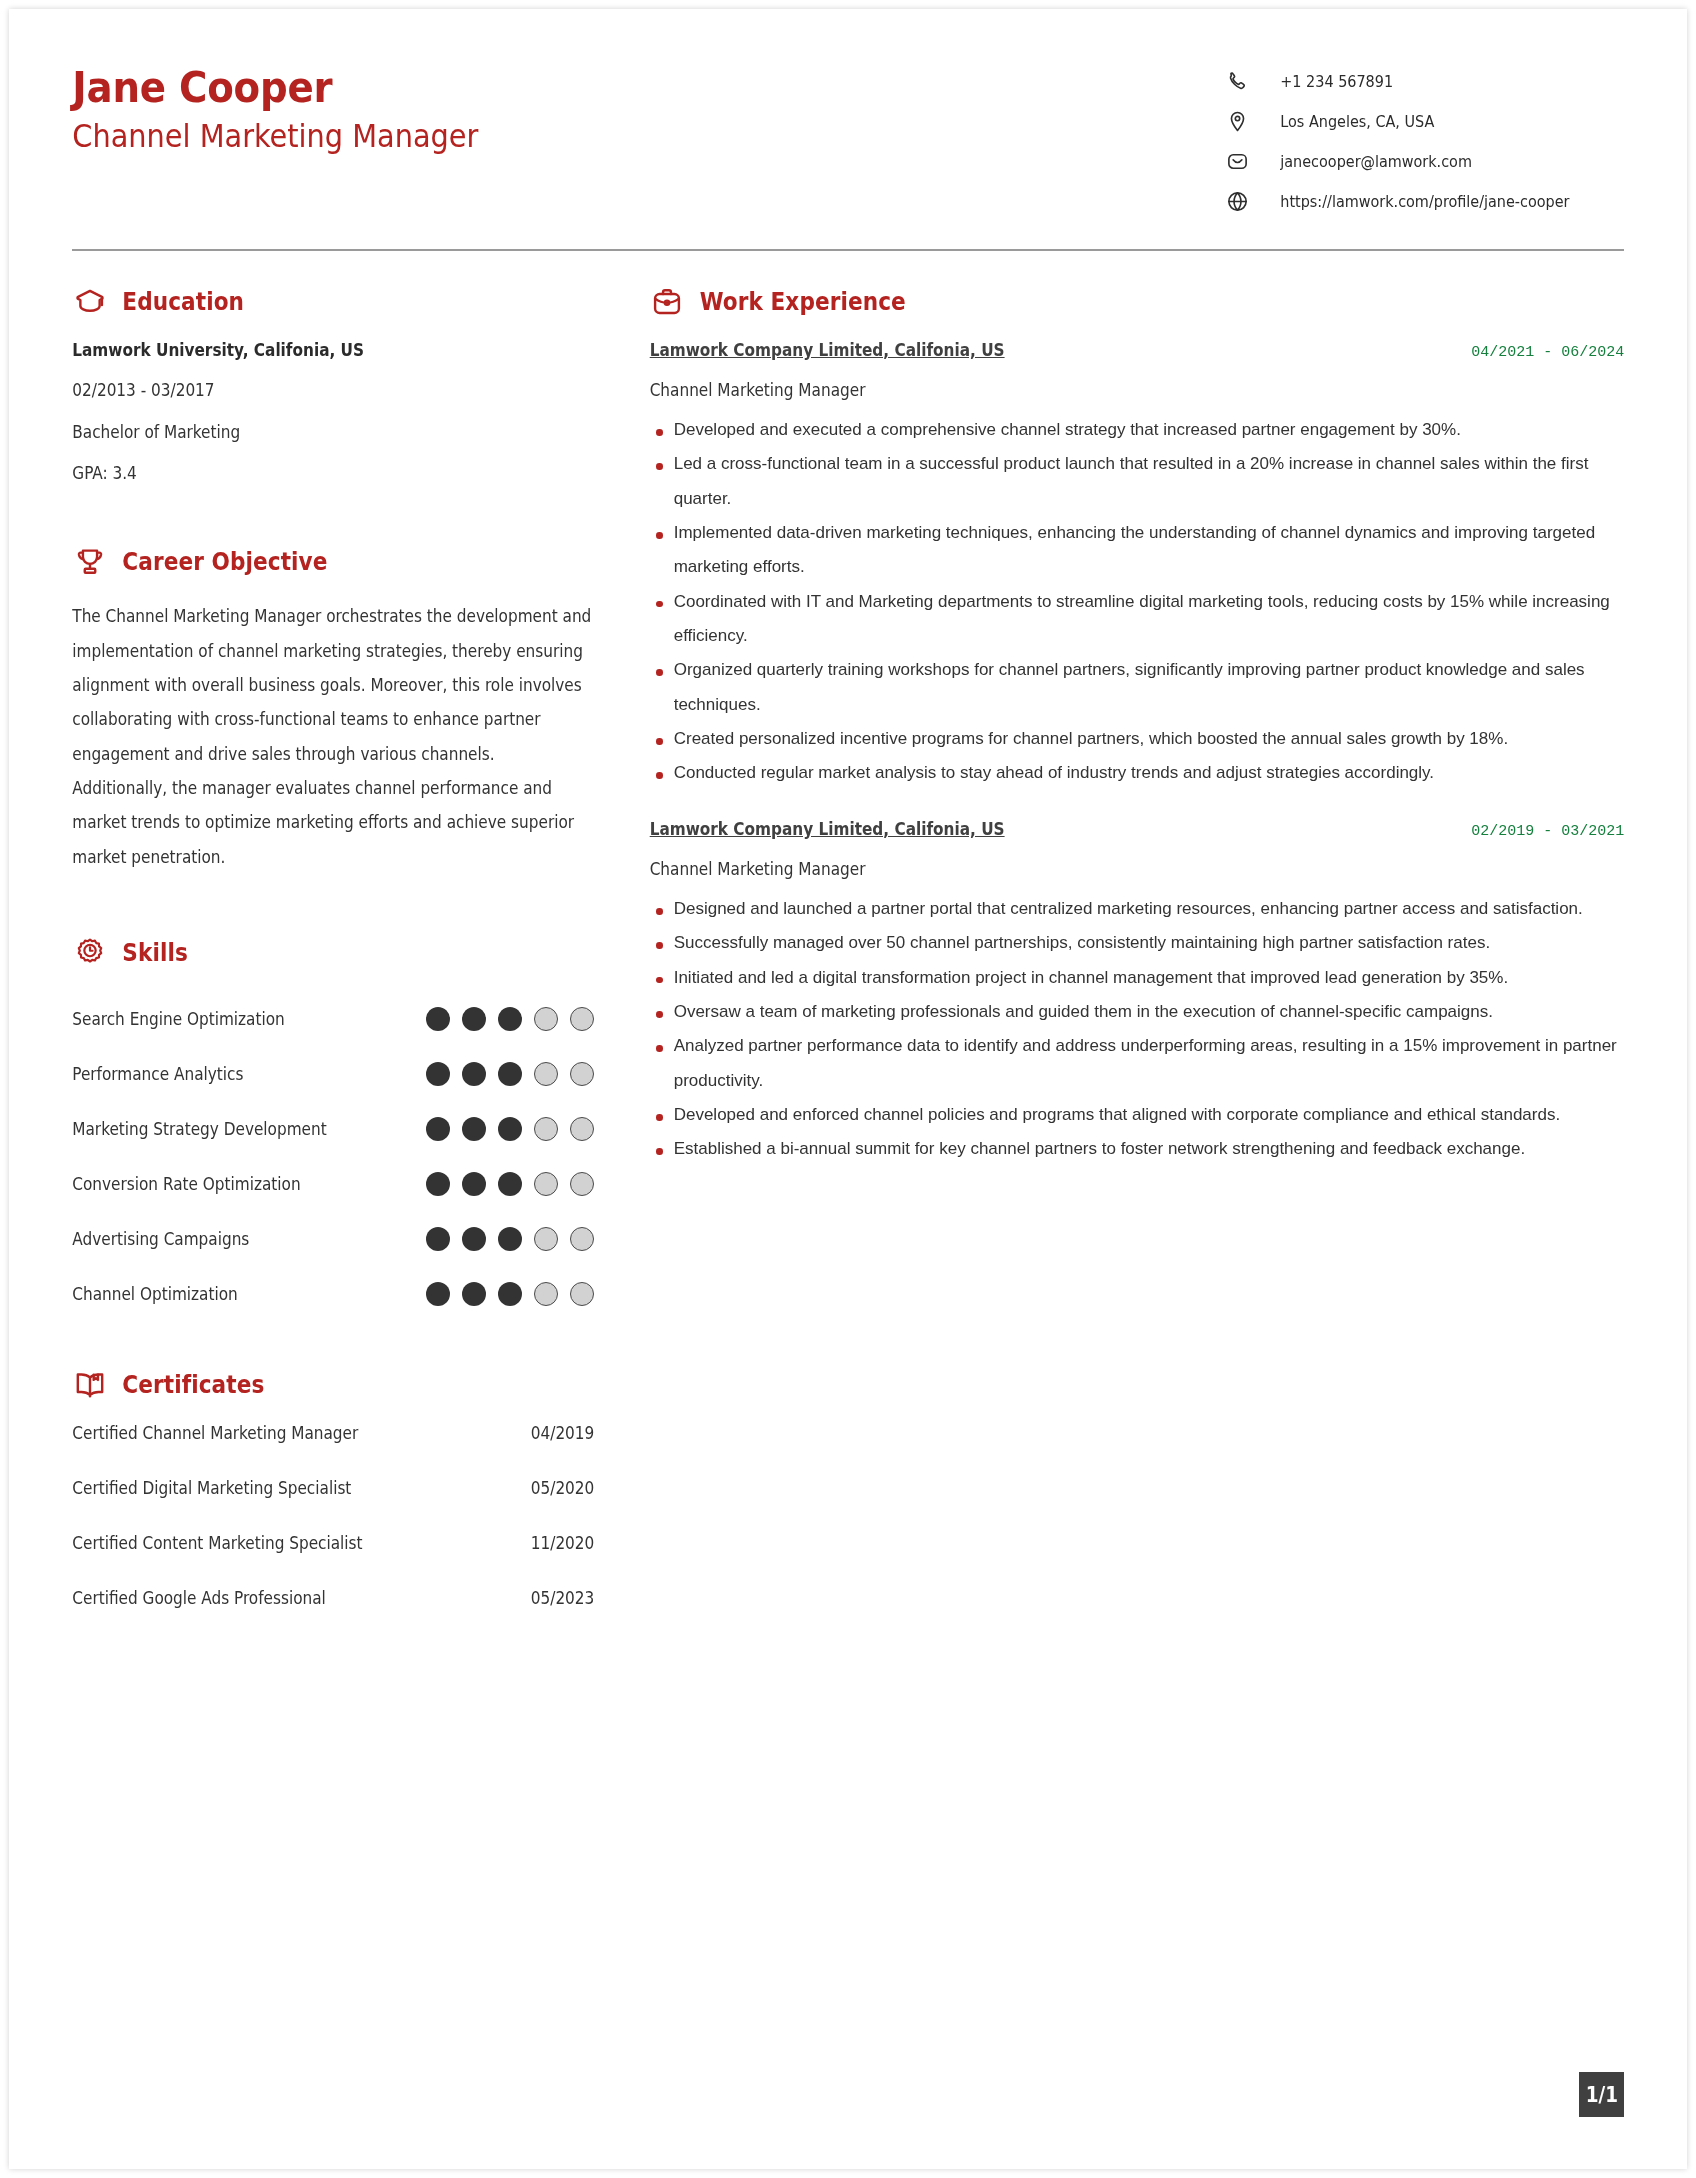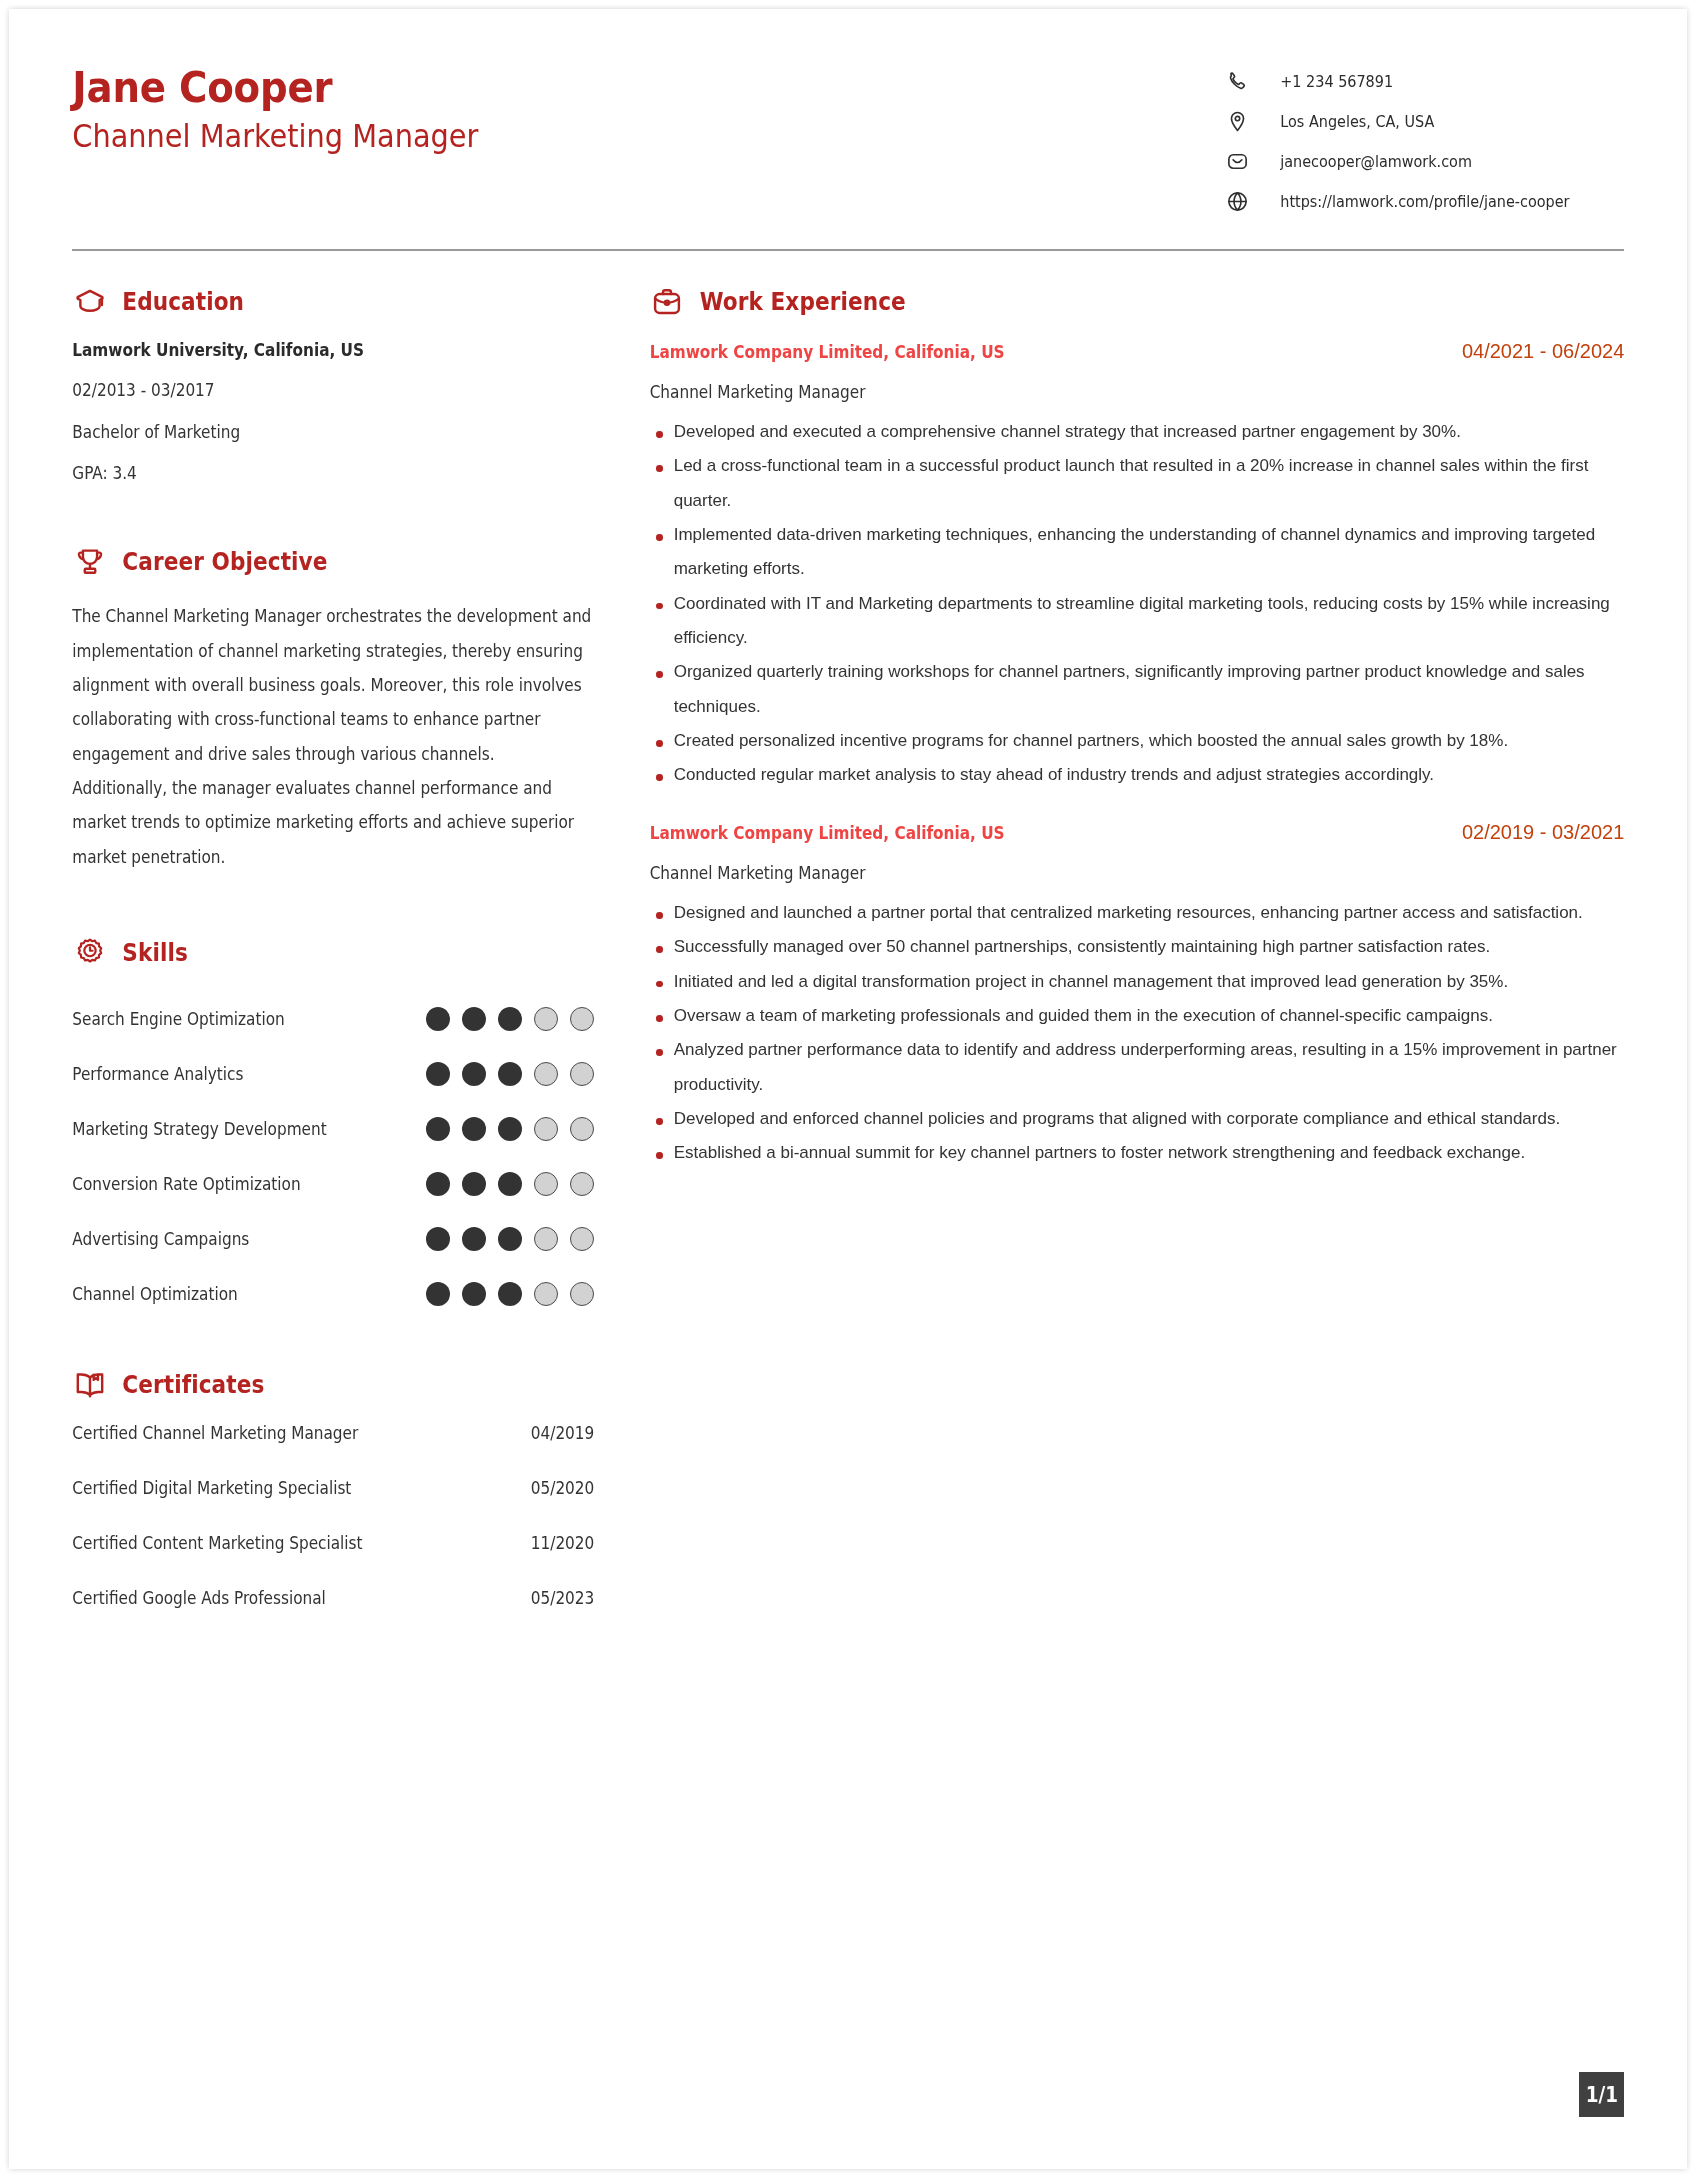--- a/index.html
+++ b/index.html
@@ -187,27 +187,28 @@
   .job { margin-bottom: 7.4px; }
   .job-head {
     display: flex;
     align-items: baseline;
     justify-content: space-between;
     margin-bottom: 19.5px;
   }
   .job-org {
     font-size: 17px;
     font-weight: 700;
-    color: #ef4444;
-    font-family: "DejaVu Sans Condensed", "Liberation Sans Narrow", "Liberation Sans", sans-serif;
+    color: #404040;
+    font-family: "DejaVu Sans Condensed", "Liberation Sans Narrow", "Liberation Sans", sans-serif;
+    text-decoration: underline;
   }
   .job-dates {
-    font-size: 20px;
-    color: #c2410c;
-    font-family: Liberation Sans, sans-serif;
+    font-size: 15px;
+    color: #15803d;
+    font-family: Liberation Mono, monospace;
     white-space: nowrap;
   }
   .entry-sub {
     font-size: 17px;
     margin-bottom: 13px;
   }
   .bullets { list-style: none; margin: 0; padding: 0; }
   .bullet {
     position: relative;
     padding-left: 24px;

